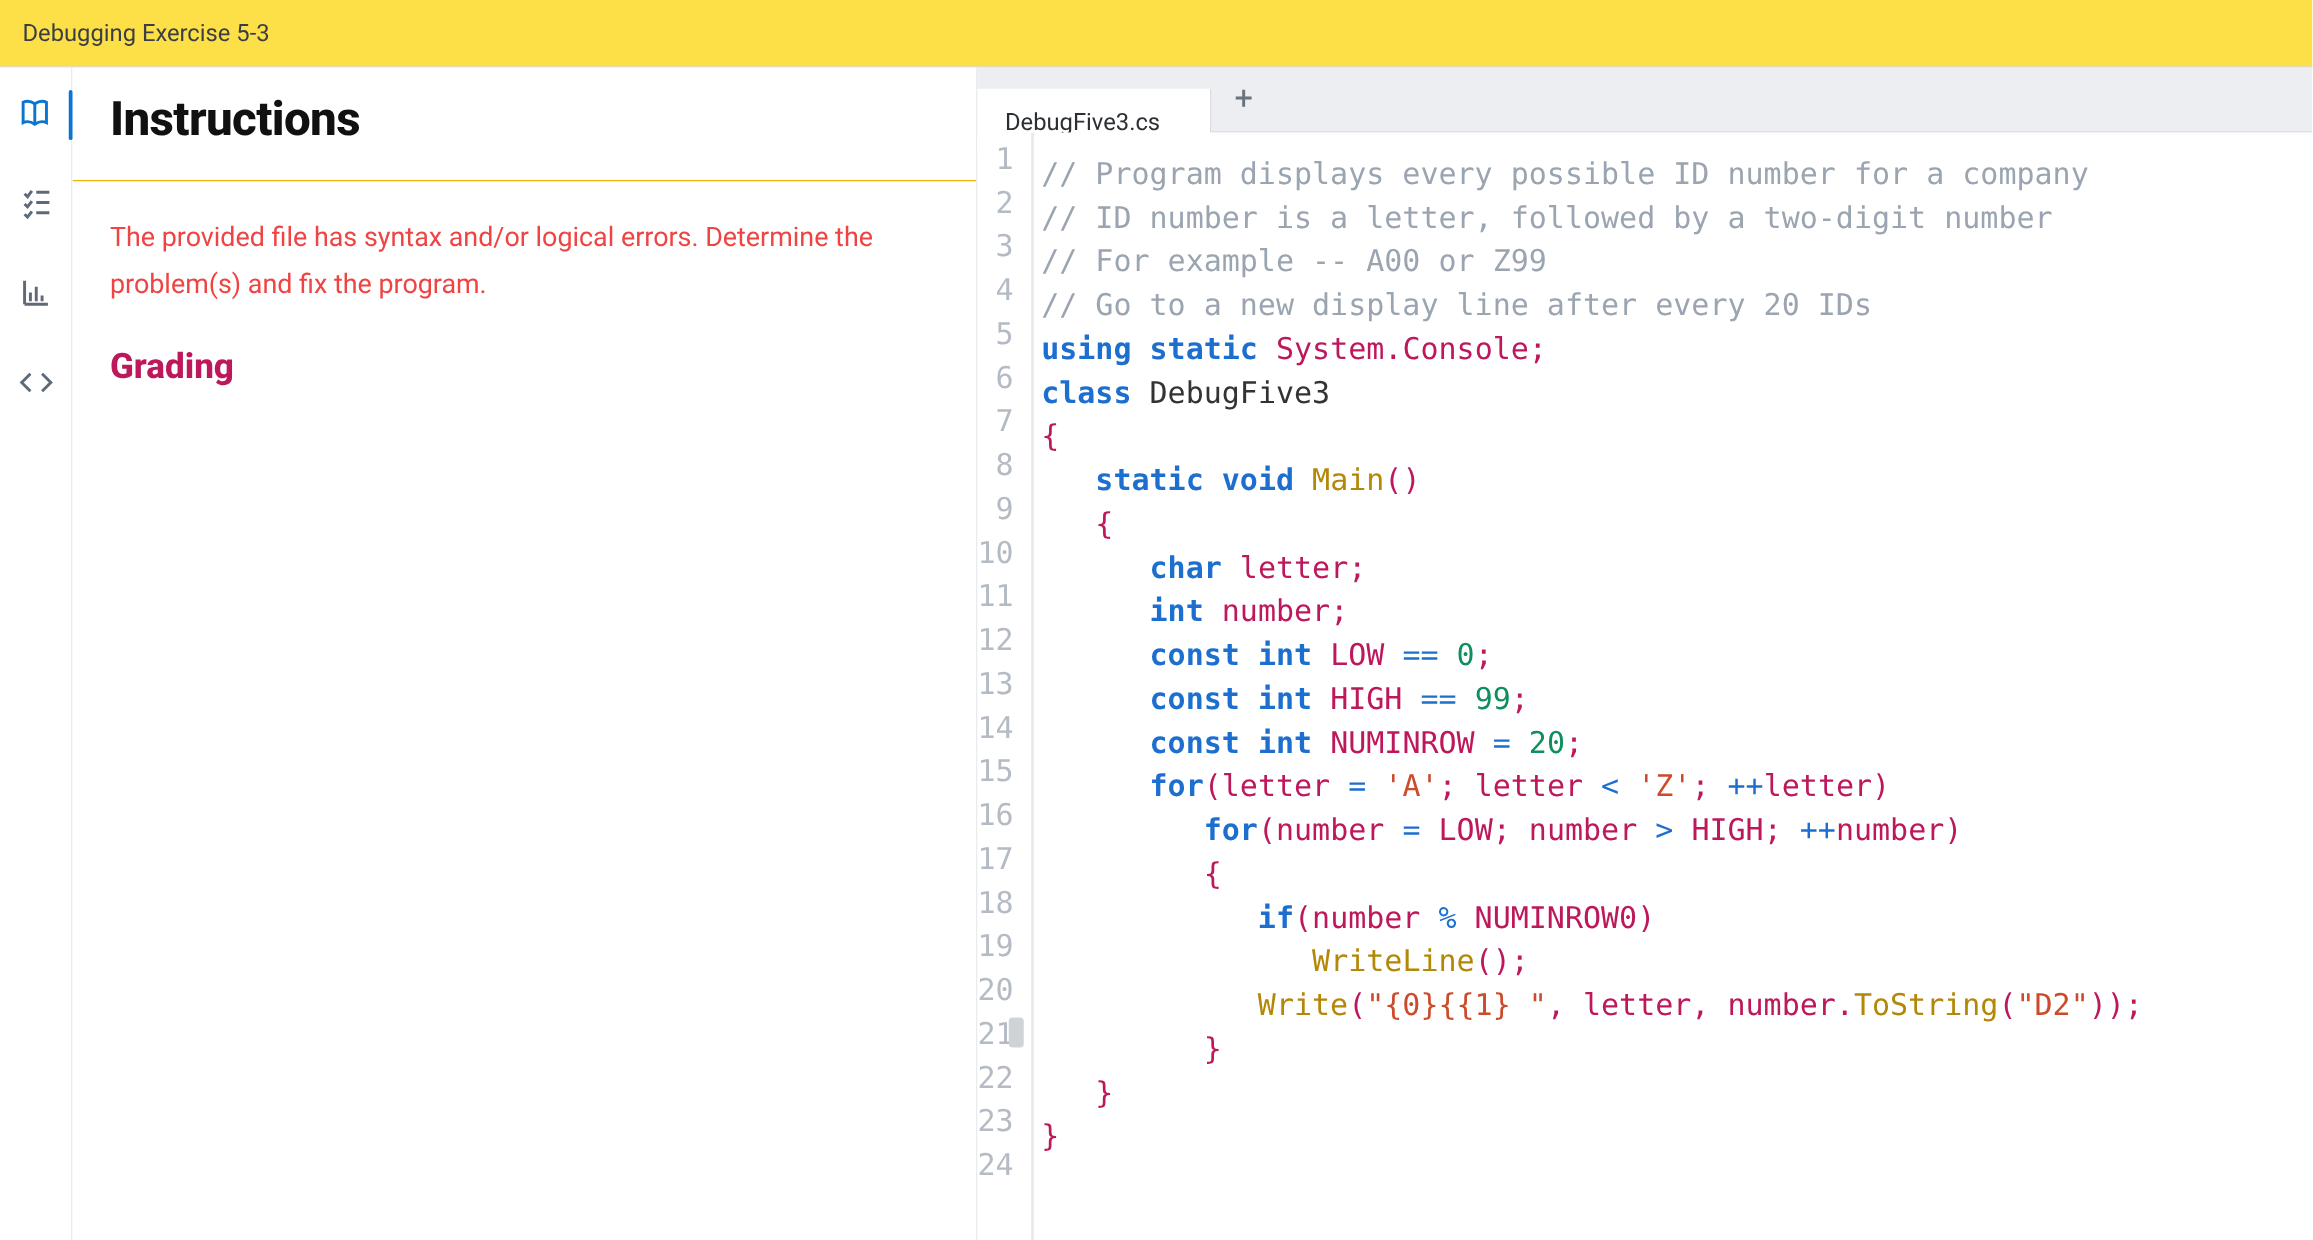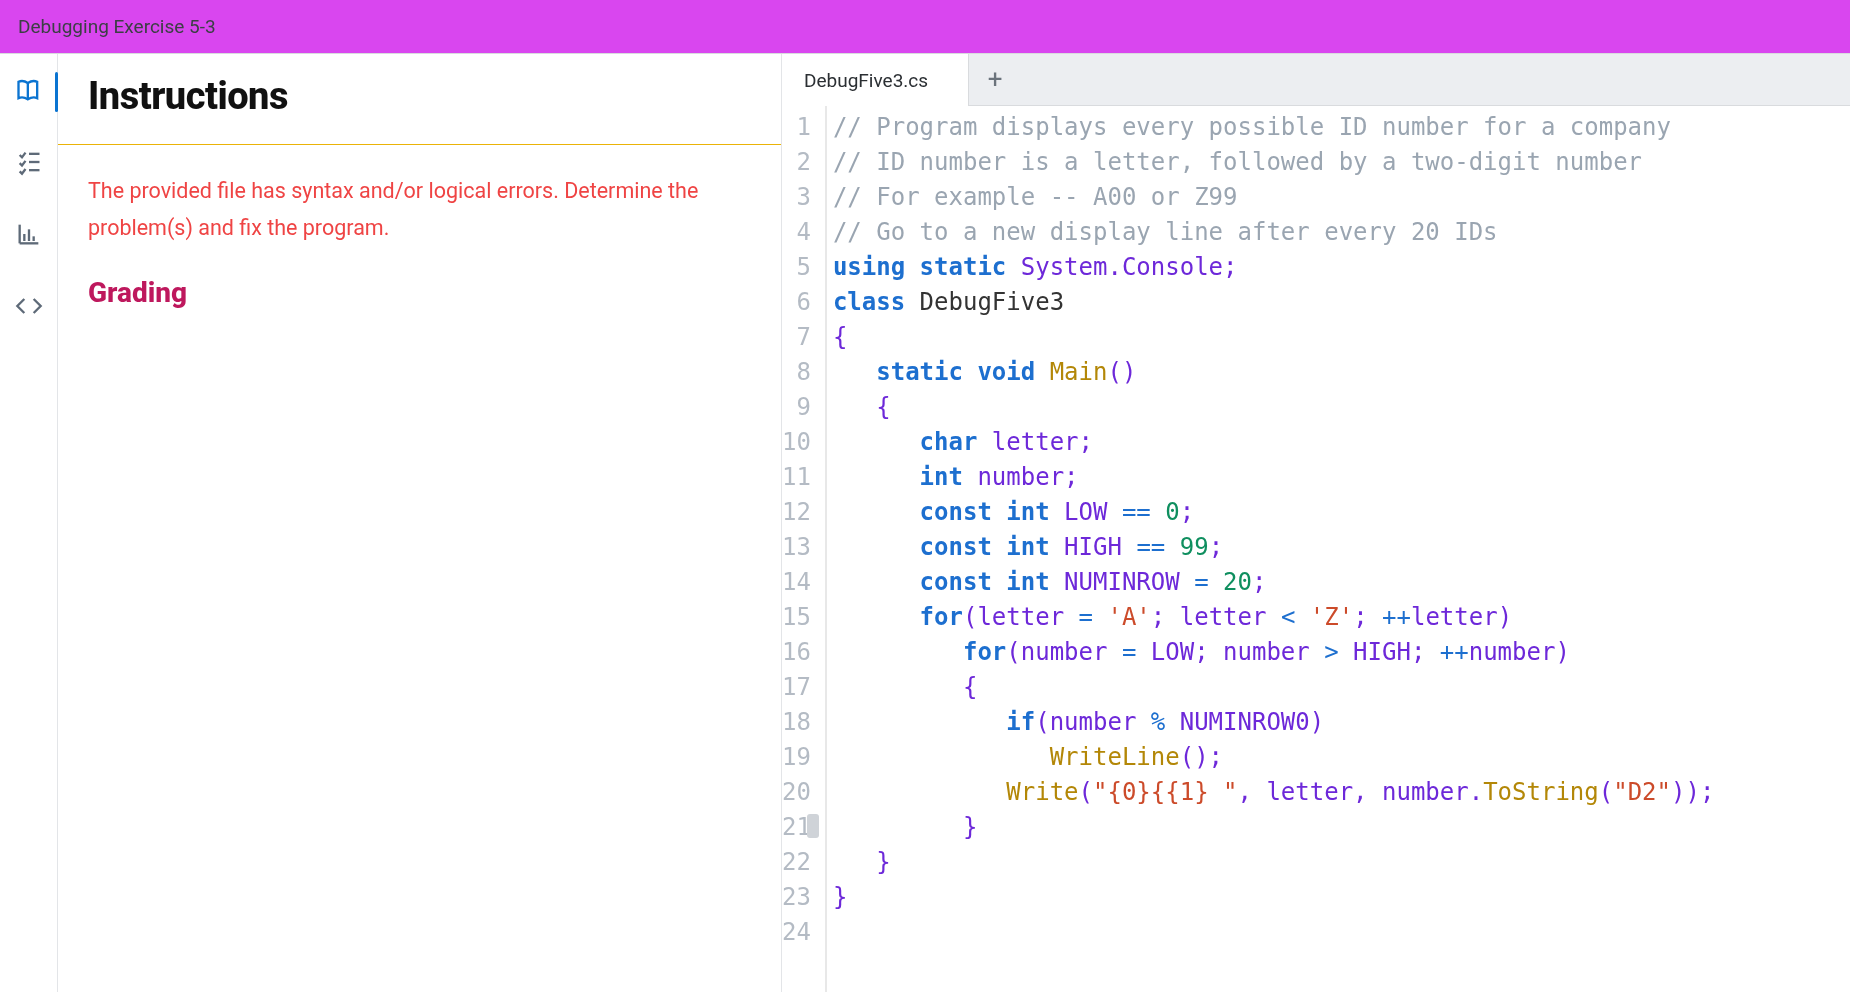--- a/index.html
+++ b/index.html
@@ -7,21 +7,21 @@
     width: 1850px; height: 992px;
     font-family: -apple-system, BlinkMacSystemFont, "Segoe UI", Roboto, Helvetica, Arial, sans-serif;
     background: #fff;
     color: #222;
     overflow: hidden;
   }
 
   
   .header {
     height: 54px;
-    background: #d946ef;
+    background: #fde047;
     border-bottom: 1px solid #d9dbde;
     display: flex;
     align-items: center;
     padding: 0 18px;
     font-size: 19px;
     color: #3b3f44;
   }
 
   
   .body {
@@ -107,21 +107,21 @@
   }
   .tab {
     height: 52px;
     background: #fff;
     border-right: 1px solid #d9dbde;
     display: flex; align-items: center;
     padding: 0 40px 0 22px;
     font-size: 19px;
     color: #2b2f33;
     position: relative;
-    top: 1px;
+    top: 18px;
   }
   .tab-add {
     width: 52px; height: 52px;
     display: flex; align-items: center; justify-content: center;
     font-size: 26px; color: #6b737c;
   }
 
   .code-area {
     flex: 1;
     overflow: auto;
@@ -142,40 +142,41 @@
     border-right: none;
     min-width: 42px;
   }
   .gutter-line { padding-right: 4px; }
   .gutter-sep {
     width: 2px;
     background: #e8e8e8;
   }
   .code {
     padding: 4px 0 4px 6px;
+    margin-top: 12px;
   }
   .line { min-height: 35px; }
 
   .fold-marker {
     position: absolute;
     left: 25px;
     top: calc(4px + 35px * 20 + 4px);
     width: 12px; height: 24px;
     background: #cfd3d8;
     border-radius: 3px;
   }
 
   
   .c-comment { color: #9aa5b1; }
   .c-kw      { color: #1d6fcf; font-weight: bold; }
   .c-func    { color: #b38707; }
   .c-num     { color: #0f8f5f; }
   .c-str     { color: #cc4b2a; }
   .c-op      { color: #1d6fcf; }
-  .c-plain   { color: #6d28d9; }
+  .c-plain   { color: #be185d; }
   .c-class   { color: #333; }
 </style>
 </head>
 <body>
 
 <div class="header">
   <span>Debugging Exercise 5-3</span>
 </div>
 
 <div class="body">

